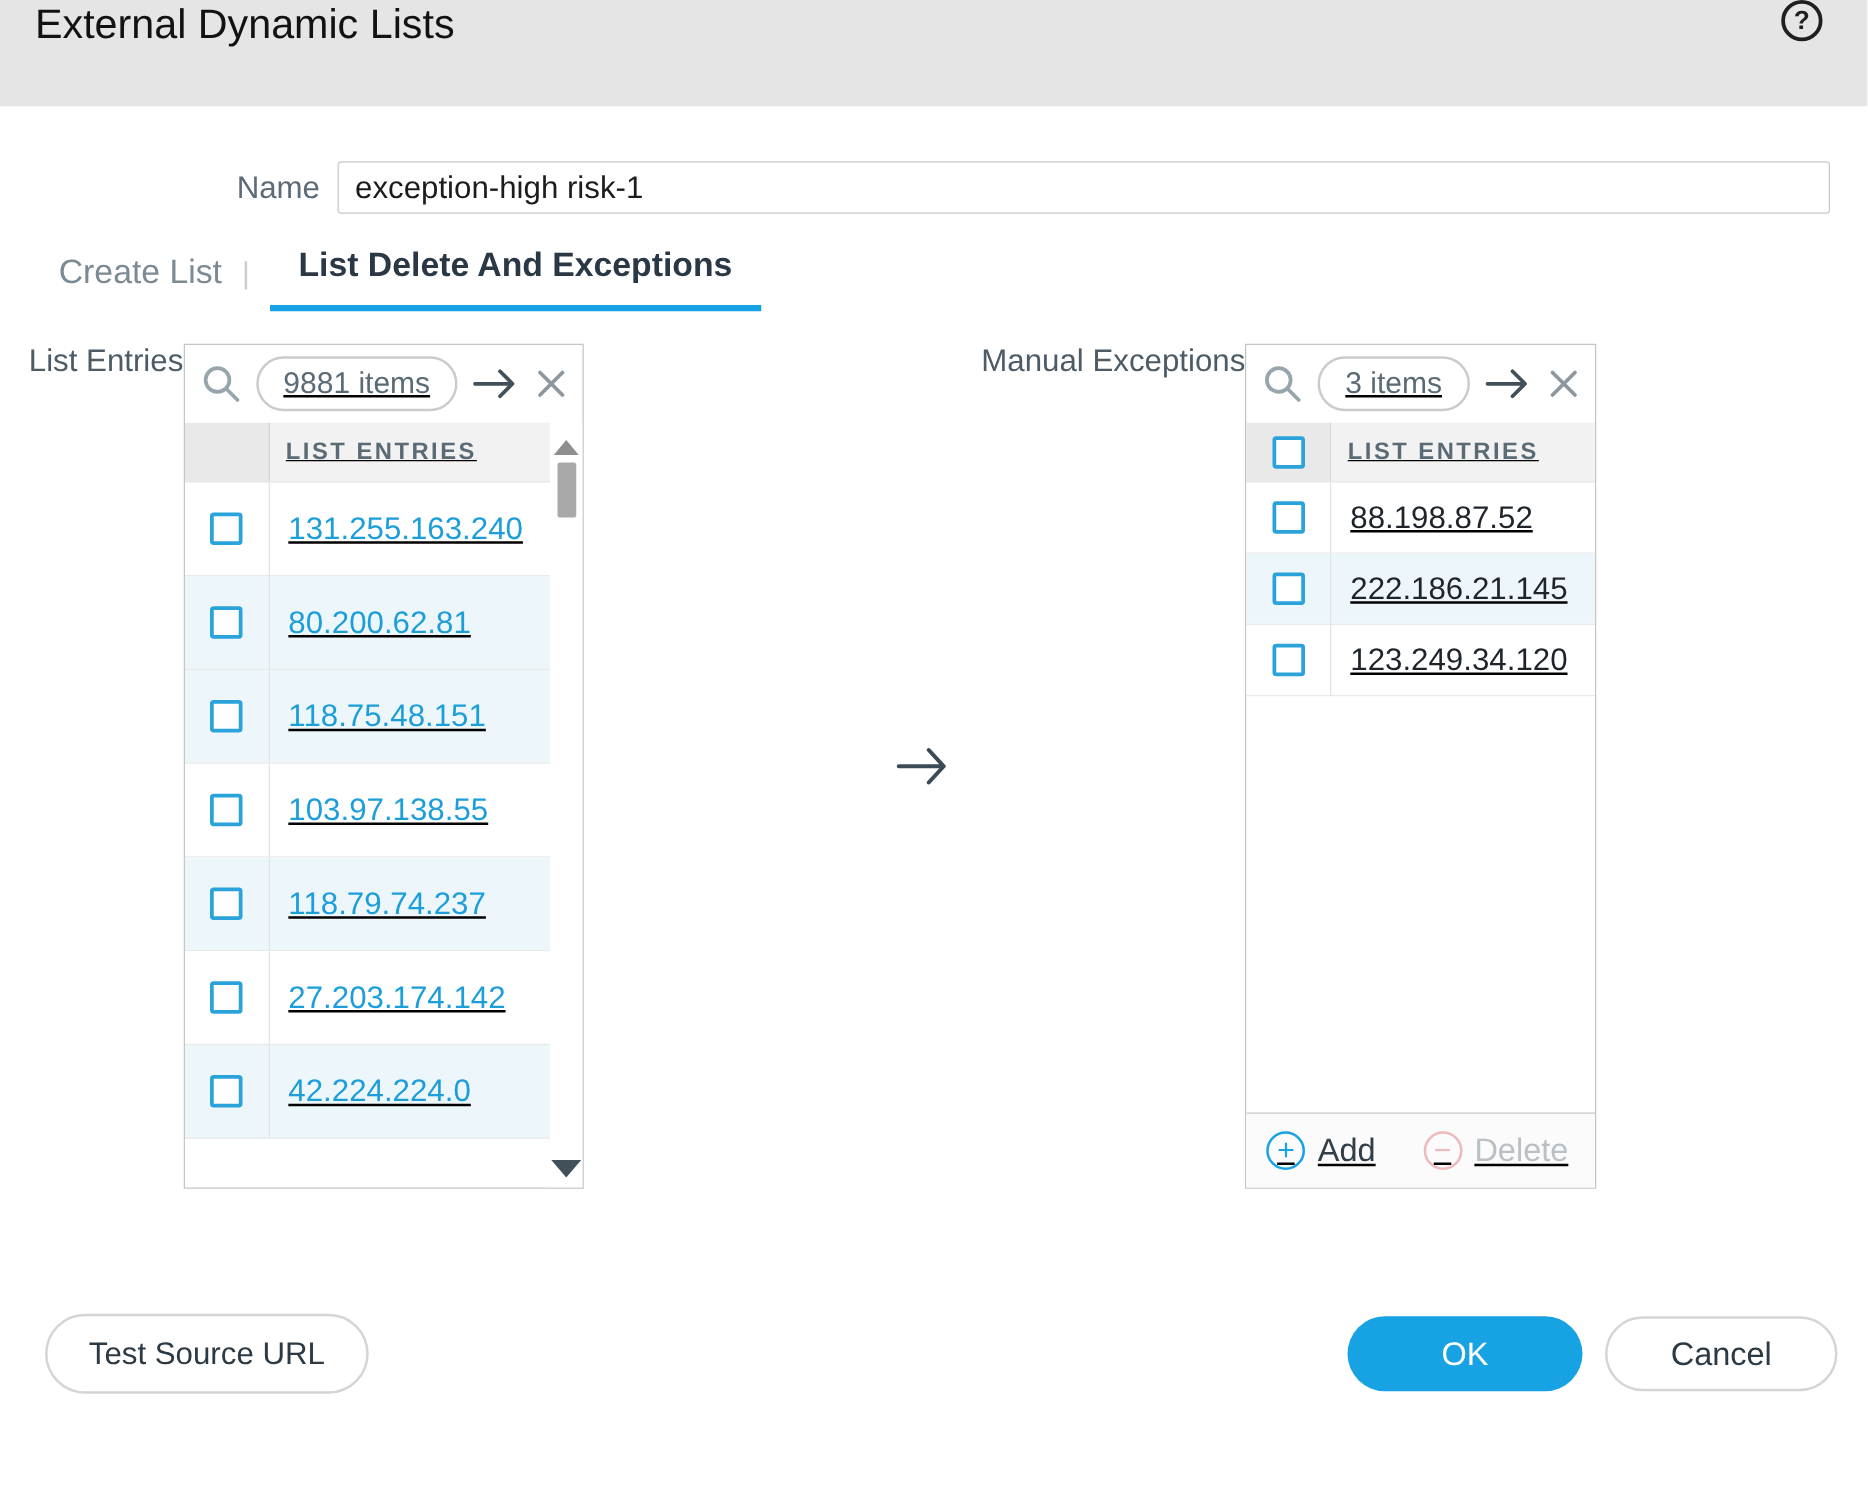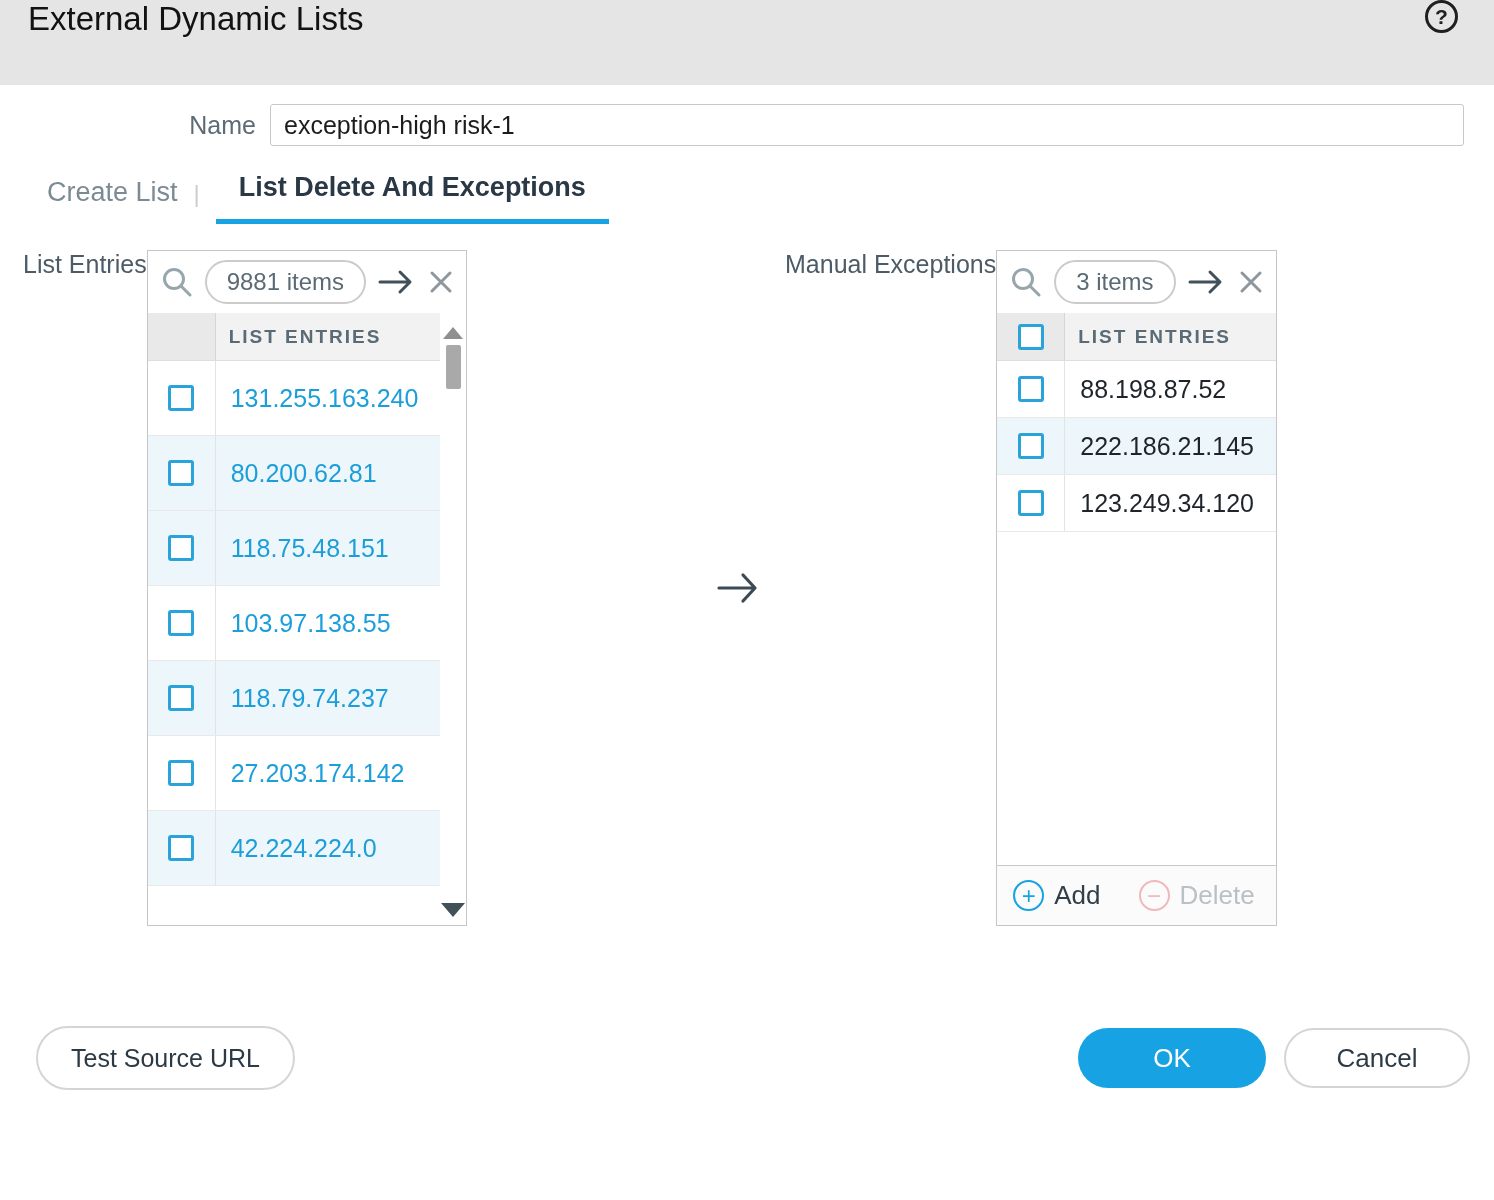--- a/index.html
+++ b/index.html
@@ -17,21 +17,21 @@
     padding:0 36px 0 28px;
   }
   .title { font-size:33px; font-weight:500; color:#121212; }
   .help {
     width:33px; height:33px; border:3px solid #1f1f1f; border-radius:50%;
     display:flex; align-items:center; justify-content:center;
     font-size:21px; font-weight:700; color:#1f1f1f; cursor:pointer;
   }
 
   
-  .name-row { display:flex; align-items:center; margin:19px 30px 0 0; }
+  .name-row { display:flex; align-items:center; margin:44px 30px 0 0; }
   .name-label { width:270px; text-align:right; padding-right:14px; font-size:25px; color:#5d6b77; flex:none; }
   .name-input {
     flex:1; height:42px; border:1px solid #c8c8c8; border-radius:3px;
     font-size:25px; padding:0 13px; color:#1c1c1c; font-family:inherit; outline:none;
   }
 
   
   .tabs { display:flex; align-items:flex-end; margin-top:26px; padding-left:47px; }
   .tab { font-size:27px; padding-bottom:16px; cursor:pointer; white-space:nowrap; }
   .tab.inactive { color:#7c8a94; }
@@ -43,21 +43,21 @@
   }
 
   
   .panels { display:flex; margin:26px 43px 0 23px; }
   .panel-col { display:flex; flex-direction:row; }
   .panel-col.left  { width:668px; flex:none; }
   .panel-col.right { flex:1; }
   .panel-title { font-size:25px; color:#4c5b66; margin-bottom:13px; }
   .panel-box {
     border:1px solid #c5c5c5; height:676px; background:#fff;
-    display:flex; flex-direction:column;
+    display:flex; flex-direction:column;text-decoration:underline;
   }
 
   .toolbar { display:flex; align-items:center; gap:11px; padding:9px 10px 9px 12px; flex:none; }
   .search-pill {
     flex:1; height:44px; border:2px solid #cbcbcb; border-radius:24px;
     display:flex; align-items:center; justify-content:flex-end;
     padding:0 20px; cursor:text; background:#fff;
   }
   .count { color:#5b6b75; font-size:24px; }
   .icon-btn { display:flex; align-items:center; justify-content:center; cursor:pointer; flex:none; }

